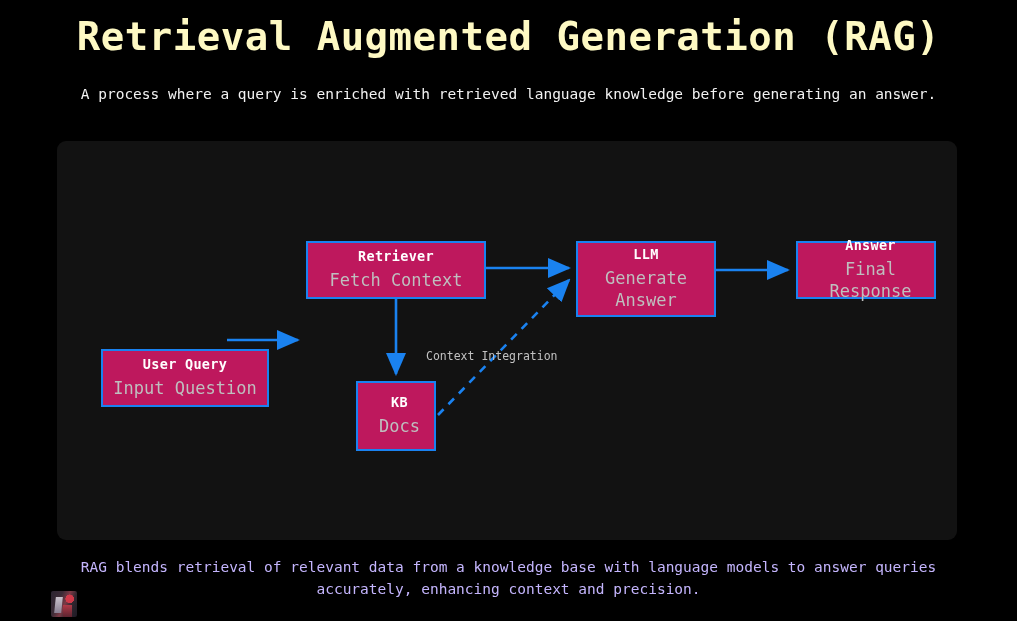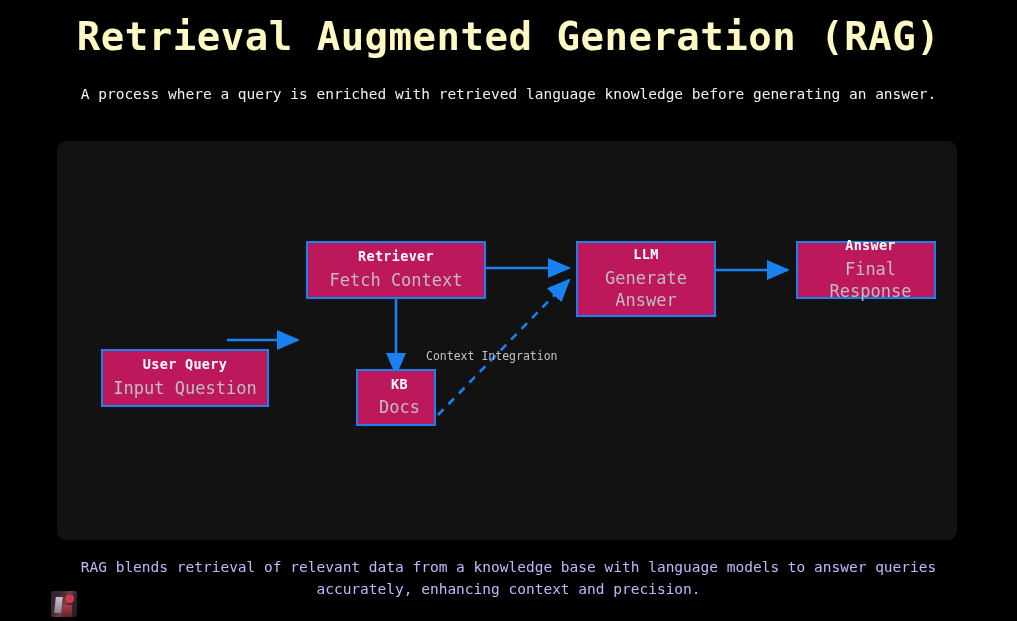--- a/index.html
+++ b/index.html
@@ -204,21 +204,21 @@
   <div class="node" style="left:44px; top:170px; width:168px; height:58px;margin-top:38px;">
     <div class="node-title">User Query</div>
     <div class="node-sub">Input Question</div>
   </div>
 
   <div class="node" style="left:249px; top:100px; width:180px; height:58px;">
     <div class="node-title">Retriever</div>
     <div class="node-sub">Fetch Context</div>
   </div>
 
-  <div class="node" style="left:299px; top:228px; width:80px; height:57px;padding-left:7px;">
+  <div class="node" style="left:299px; top:240px; width:80px; height:70px;padding-left:7px;">
     <div class="node-title">KB</div>
     <div class="node-sub">Docs</div>
   </div>
 
   <div class="node" style="left:519px; top:100px; width:140px; height:76px;">
     <div class="node-title">LLM</div>
     <div class="node-sub">Generate Answer</div>
   </div>
 
   <div class="node" style="left:739px; top:100px; width:140px; height:58px;padding-left:9px;">

